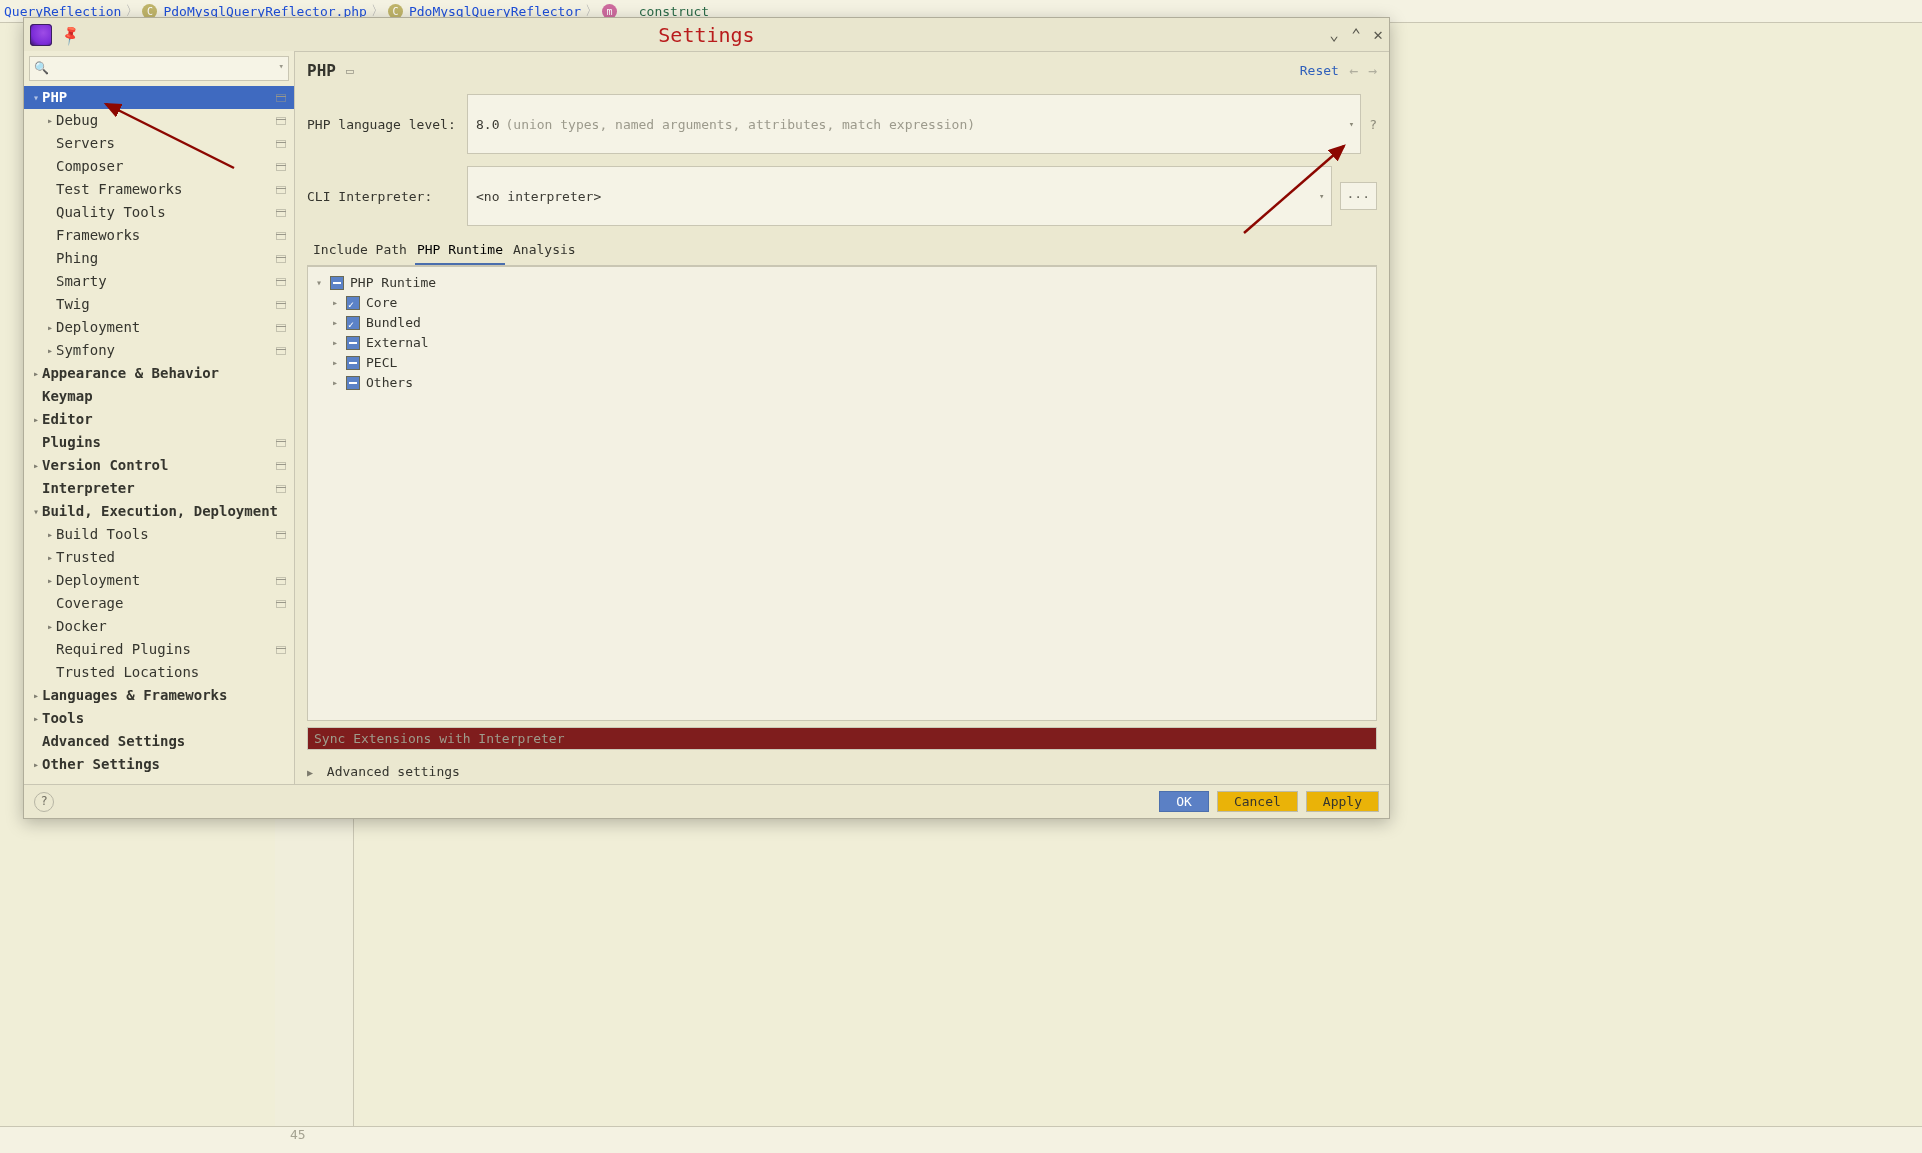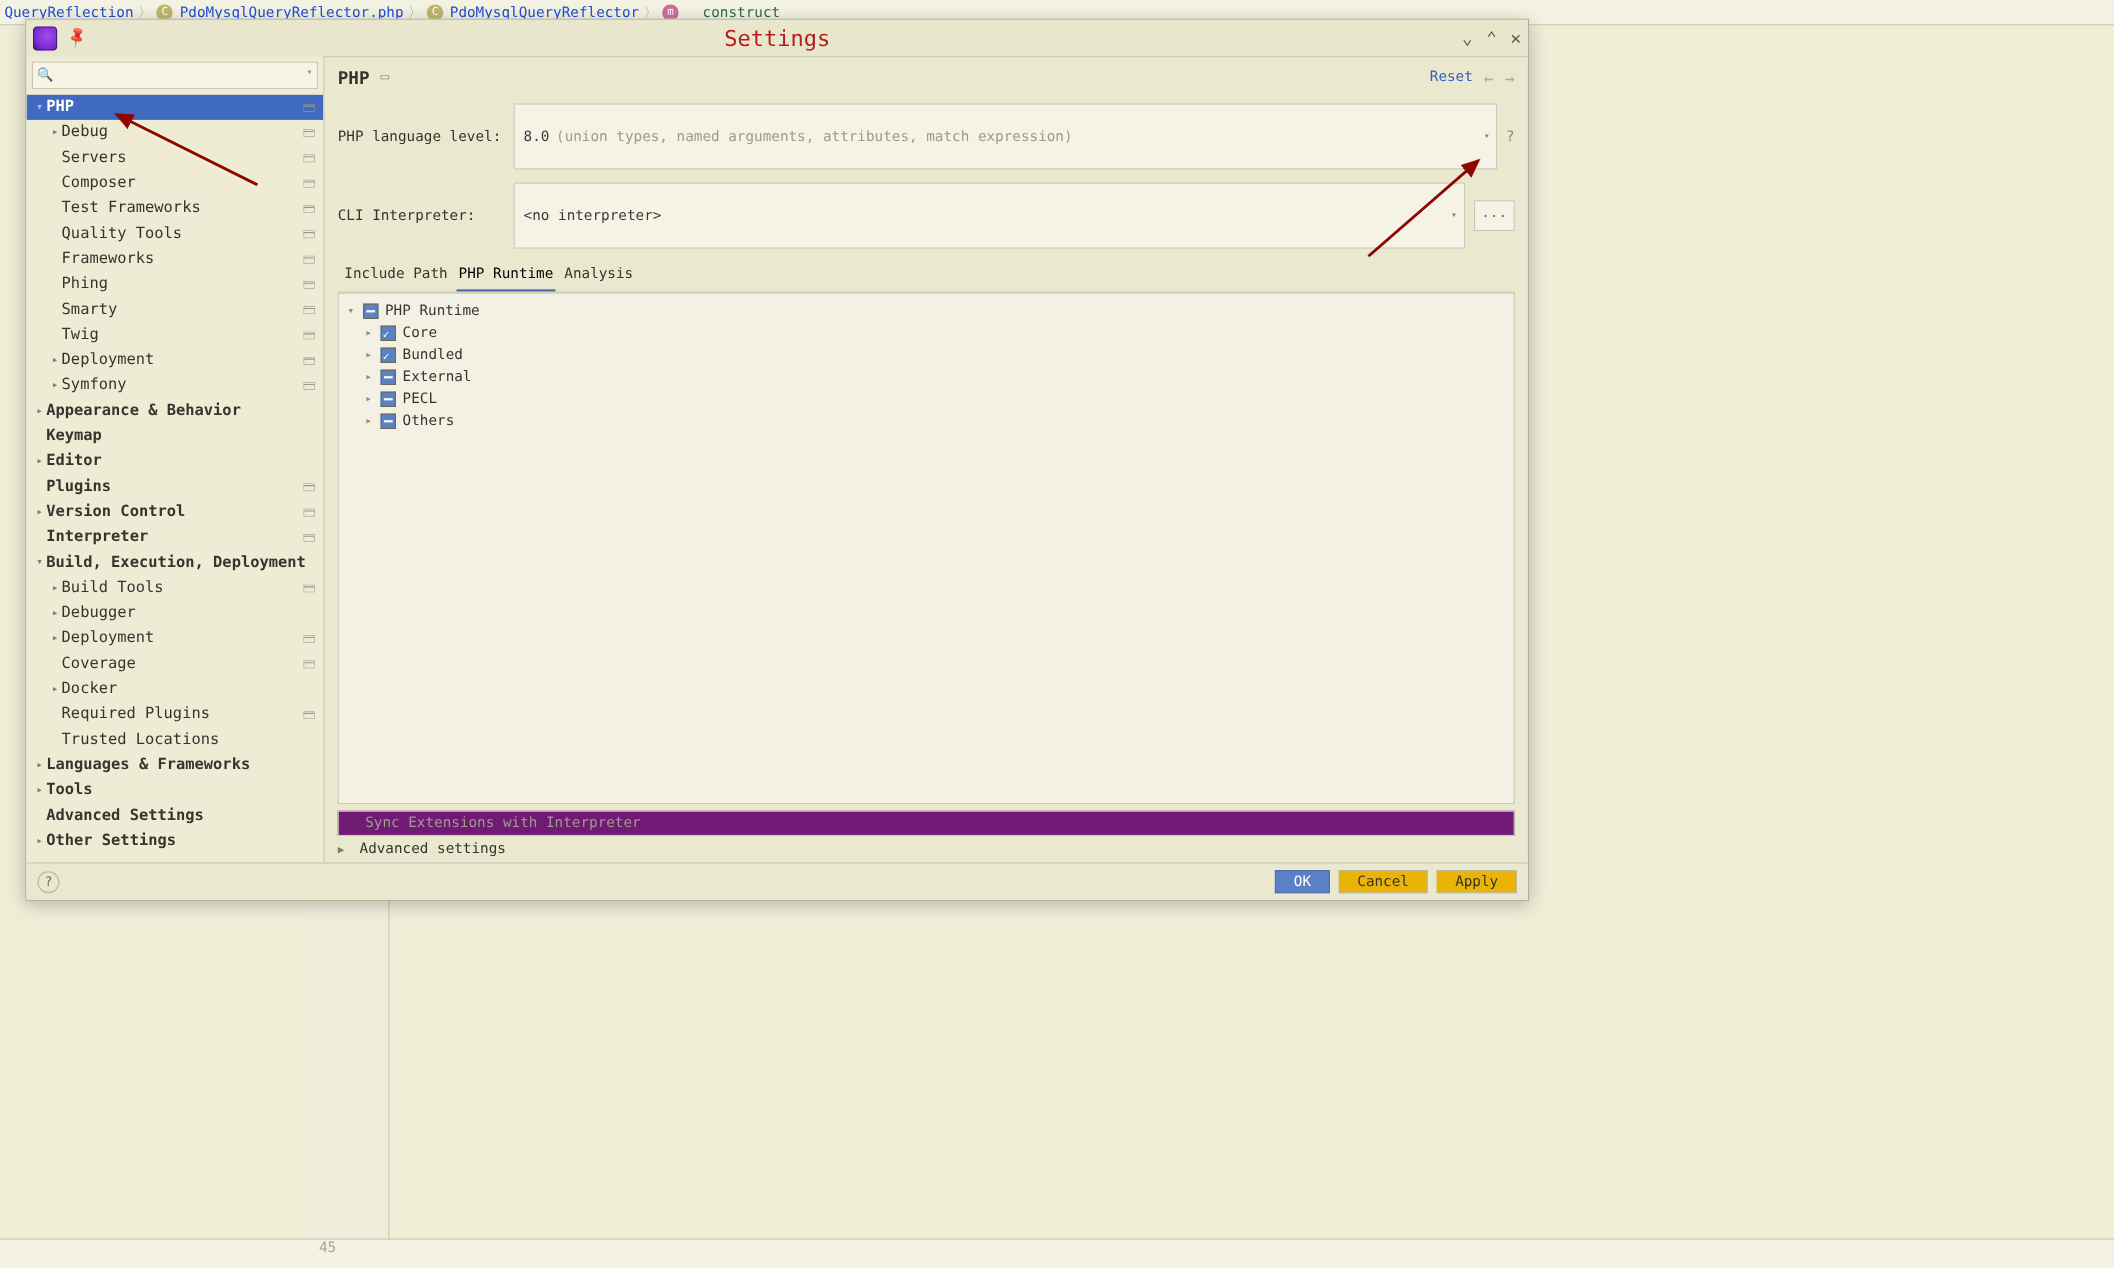--- a/index.html
+++ b/index.html
@@ -75,22 +75,22 @@
 .rt-tree .rtrow{line-height:20px;display:flex;align-items:center;gap:4px}
 .rt-tree .rar{font-size:10px;color:#8e8c7e;width:10px}
 .rt-tree .cb{width:12px;height:12px;border:1px solid #6a6a55;display:inline-block;background:#fff;position:relative}
 .rt-tree .cb.on{background:#5b82c7}
 .rt-tree .cb.on::after{content:"✓";color:#fff;font-size:10px;position:absolute;top:-2px;left:1px}
 .rt-tree .cb.mix{background:#5b82c7}
 .rt-tree .cb.mix::after{content:"";position:absolute;left:2px;right:2px;top:5px;height:2px;background:#fff}
 .rt-tree .txt{margin-left:2px}
 .rt-tree .lv1{margin-left:16px}
 
-.sync{margin-top:6px;border:1px solid #cbc9b8;background:#701a75;color:#9e9c8c;display:inline-block;padding:3px 24px}
-.adv{margin-top:4px}
+.sync{margin-top:6px;border:1px solid #cbc9b8;background:#7f1d1d;color:#9e9c8c;display:inline-block;padding:3px 6px}
+.adv{margin-top:14px}
 .adv .tw{font-size:10px;color:#7c7a6d;margin-right:6px}
 
 .footer{position:absolute;bottom:0;left:0;right:0;height:33px;border-top:1px solid var(--border);display:flex;align-items:center;padding:0 10px;background:var(--bg)}
 .footer .help{width:18px;height:18px;border:1px solid #b7b5a4;border-radius:10px;text-align:center;line-height:16px;color:#6e6c5f;font-size:12px}
 .footer .flex{flex:1}
 .footer .btn{border:1px solid #bdbba8;padding:2px 16px;margin-left:8px;background:#eab308;cursor:pointer}
 .footer .btn.primary{background:#5b80c5;color:#fff;border-color:#4c6fad}
 
 .arrow{position:absolute;pointer-events:none}
 .arrow svg{overflow:visible}
@@ -309,21 +309,21 @@
             <span class="lbl">Build Tools</span>
             <span class="grp">
               <svg width="10" height="7">
                 <rect x="0" y="0" width="10" height="7" fill="none" stroke="#9a988a" stroke-width="1"></rect>
                 <line x1="0" y1="2" x2="10" y2="2" stroke="#9a988a"></line>
               </svg>
             </span>
           </div>
           <div class="row i1">
             <span class="ar">▸</span>
-            <span class="lbl">Debugger</span>
+            <span class="lbl">Trusted</span>
           </div>
           <div class="row i1">
             <span class="ar">▸</span>
             <span class="lbl">Deployment</span>
             <span class="grp">
               <svg width="10" height="7">
                 <rect x="0" y="0" width="10" height="7" fill="none" stroke="#9a988a" stroke-width="1"></rect>
                 <line x1="0" y1="2" x2="10" y2="2" stroke="#9a988a"></line>
               </svg>
             </span>

